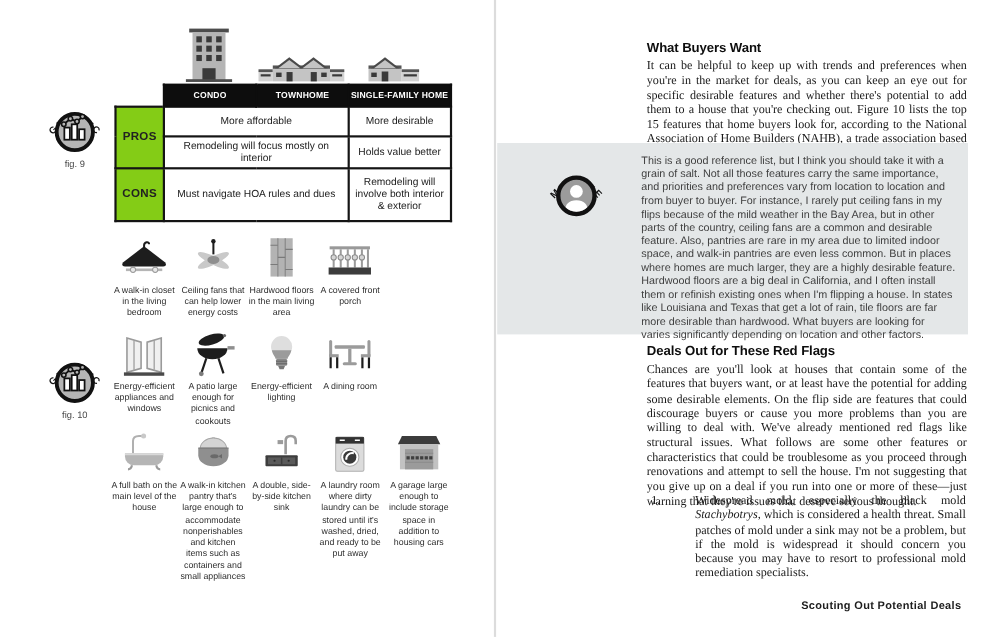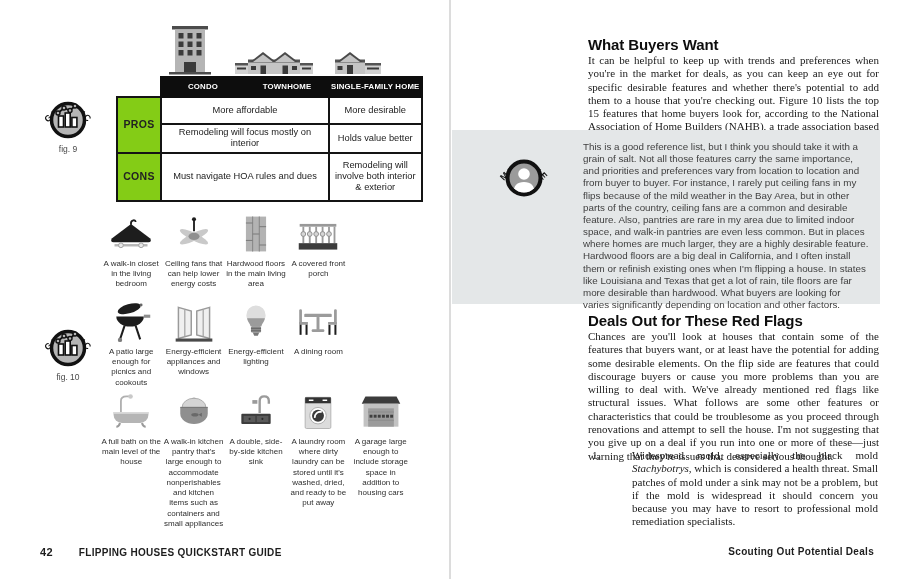--- a/index.html
+++ b/index.html
@@ -8,38 +8,38 @@
   .page { position:absolute; top:0; height:579px; }
   #left-page  { left:0; width:450px; }
   #right-page { left:450px; width:450px; }
   .gutter { position:absolute; left:449px; top:0; width:2px; height:579px; background:#dcdcdc; }
 
   
   .badge { position:absolute; }
 
   
   .buildings { position:absolute; left:104px; top:24px; }
-  .cmp-table { position:absolute; left:116px; top:76px; border-collapse:collapse; table-layout:fixed; }
+  .cmp-table { position:absolute; left:104px; top:76px; border-collapse:collapse; table-layout:fixed; }
   .cmp-table td { border:2px solid #141414; text-align:center; vertical-align:middle;
     font-size:9.3px; line-height:1.22; color:#222; padding:2px 4px; font-weight:500; }
   .cmp-table .colhead { background:#0d0d0d; color:#fff; font-weight:bold; font-size:7.8px;
     letter-spacing:0.2px; height:20px; border-color:#0d0d0d; white-space:nowrap; padding:0 1px; }
   .cmp-table .colhead + .colhead { border-left:1.4px solid #fff; }
   .cmp-table .corner { border:none; background:transparent; }
   .cmp-table .rowlabel { background:#84cc16; font-weight:bold; font-size:10.5px; letter-spacing:0.3px; }
 
   
   .feat-row { position:absolute; left:100px; width:312px; display:flex; }
   .feat { width:62.4px; display:flex; flex-direction:column; align-items:center; }
   .feat svg { width:44px; height:44px; flex:none; }
   .feat .cap { margin-top:3px; font-size:8px; line-height:1.28; text-align:center;
     color:#2e2e2e; font-weight:500; width:60px; }
 
   
-  .h-sans { position:absolute; left:138px; width:292px; font-size:15px; font-weight:bold;
+  .h-sans { position:absolute; left:138px; width:292px; font-size:12px; font-weight:bold;
     letter-spacing:-0.1px; color:#0d0d0d; }
   .body-serif { position:absolute; left:138px; width:291px;
     font-family:"Liberation Serif", serif; font-size:11px; line-height:13.3px;
     text-align:justify; color:#191919; }
   #my-take-box { position:absolute; left:2px; top:130px; width:428px; height:174px; background:#e4e7e8; }
   #my-take-text { position:absolute; left:131px; top:11px; width:286px;
     font-size:9.8px; line-height:12.15px; color:#3f3f3f; }
   .redflag-item { position:absolute; left:142px; top:449px; width:286px; display:flex;
     font-family:"Liberation Serif", serif; font-size:11px; line-height:13.3px; color:#191919; }
   .redflag-item .num { width:18px; flex:none; }
@@ -217,41 +217,41 @@
         </g>
         <rect x="3" y="34" width="42" height="7" fill="#3c3c3c"></rect>
       </svg>
       <figcaption class="cap">A covered front porch</figcaption>
     </figure>
   </div>
 
   <div class="feat-row" style="top:300px">
     <figure class="feat">
       <svg viewBox="0 0 48 48">
+        <polygon points="7,8 21,12 21,38 7,42" fill="#f0f0f0" stroke="#9a9a9a" stroke-width="1.6"></polygon>
+        <line x1="14" y1="10.5" x2="14" y2="39.5" stroke="#9a9a9a" stroke-width="1.2"></line>
+        <polygon points="41,8 27,12 27,38 41,42" fill="#f0f0f0" stroke="#9a9a9a" stroke-width="1.6"></polygon>
+        <line x1="34" y1="10.5" x2="34" y2="39.5" stroke="#9a9a9a" stroke-width="1.2"></line>
+        <rect x="4" y="42" width="40" height="3.4" fill="#4a4a4a"></rect>
+      </svg>
+      <figcaption class="cap">Energy-efficient appliances and windows</figcaption>
+    </figure>
+    <figure class="feat">
+      <svg viewBox="0 0 48 48">
         <ellipse cx="22" cy="9.5" rx="13" ry="5" fill="#1d1d1d" transform="rotate(-16 22 9.5)"></ellipse>
         <circle cx="35" cy="5.5" r="1.6" fill="#666"></circle>
         <path d="M8 18 h30 a15 11 0 0 1 -30 0 Z" fill="#1d1d1d"></path>
         <rect x="38" y="16" width="7" height="3.4" fill="#8f8f8f"></rect>
         <g stroke="#1d1d1d" stroke-width="2.2">
           <line x1="17" y1="28" x2="12" y2="43"></line>
             <line x1="29" y1="28" x2="34" y2="43"></line>
         </g>
         <circle cx="12" cy="43.5" r="2.4" fill="#7c7c7c"></circle>
       </svg>
       <figcaption class="cap">A patio large enough for picnics and cookouts</figcaption>
-    </figure>
-    <figure class="feat">
-      <svg viewBox="0 0 48 48">
-        <polygon points="7,8 21,12 21,38 7,42" fill="#f0f0f0" stroke="#9a9a9a" stroke-width="1.6"></polygon>
-        <line x1="14" y1="10.5" x2="14" y2="39.5" stroke="#9a9a9a" stroke-width="1.2"></line>
-        <polygon points="41,8 27,12 27,38 41,42" fill="#f0f0f0" stroke="#9a9a9a" stroke-width="1.6"></polygon>
-        <line x1="34" y1="10.5" x2="34" y2="39.5" stroke="#9a9a9a" stroke-width="1.2"></line>
-        <rect x="4" y="42" width="40" height="3.4" fill="#4a4a4a"></rect>
-      </svg>
-      <figcaption class="cap">Energy-efficient appliances and windows</figcaption>
     </figure>
     <figure class="feat">
       <svg viewBox="0 0 48 48">
         <path d="M24 6 a10.5 10.5 0 0 1 10.5 10.5 c0 5.5 -4.5 7.5 -4.5 12 h-12 c0-4.5 -4.5-6.5 -4.5-12 A10.5 10.5 0 0 1 24 6 Z" fill="#dedede"></path>
         <path d="M14.3 20 h19.4 c-0.8 4.5 -3.7 6.5 -3.7 8.5 h-12 c0-2 -2.9-4 -3.7-8.5 Z" fill="#9b9b9b"></path>
         <rect x="18.5" y="28.5" width="11" height="7" rx="1.5" fill="#8a8a8a"></rect>
         <line x1="18.5" y1="31" x2="29.5" y2="31" stroke="#666" stroke-width="1"></line>
         <line x1="18.5" y1="33.5" x2="29.5" y2="33.5" stroke="#666" stroke-width="1"></line>
         <path d="M20.5 35.5 h7 l-1.5 3.5 h-4 Z" fill="#777"></path>
       </svg>
@@ -359,24 +359,20 @@
     <rect x="29.2" y="39" width="5" height="14" fill="#fff" stroke="#111" stroke-width="1.6"></rect>
     <rect x="35.9" y="43.5" width="5" height="9.5" fill="#fff" stroke="#111" stroke-width="1.6"></rect>
     <polyline points="22,39 28,34 34,36.5 39,32" fill="none" stroke="#111" stroke-width="1.7"></polyline>
     <circle cx="22" cy="39" r="2" fill="#b5b5b5" stroke="#111" stroke-width="1.4"></circle>
     <circle cx="28" cy="34" r="2" fill="#b5b5b5" stroke="#111" stroke-width="1.4"></circle>
     <circle cx="34" cy="36.5" r="2" fill="#b5b5b5" stroke="#111" stroke-width="1.4"></circle>
     <circle cx="39" cy="32" r="2" fill="#b5b5b5" stroke="#111" stroke-width="1.4"></circle>
     <text x="32" y="78" text-anchor="middle" font-size="8.5" fill="#4a4a4a">fig. 10</text>
   </svg>
 
-  <div class="footer" id="footer-left">
-    <span class="pn">42</span>
-    <span>FLIPPING HOUSES QUICKSTART GUIDE</span>
-  </div>
 </div>
 
 <div class="page" id="right-page">
 
   <h2 class="h-sans" style="top:36px">What Buyers Want</h2>
   <p class="body-serif" style="top:54px">It can be helpful to keep up with trends and preferences when you're in the market for deals, as you can keep an eye out for specific desirable features and whether there's potential to add them to a house that you're checking out. Figure 10 lists the top 15 features that home buyers look for, according to the National Association of Home Builders (NAHB), a trade association based in Washington, D.C.</p>
 
   <div id="my-take-box">
     <svg class="badge" style="left:40px;top:2px" width="64" height="70" viewBox="0 0 64 70">
       <defs>

